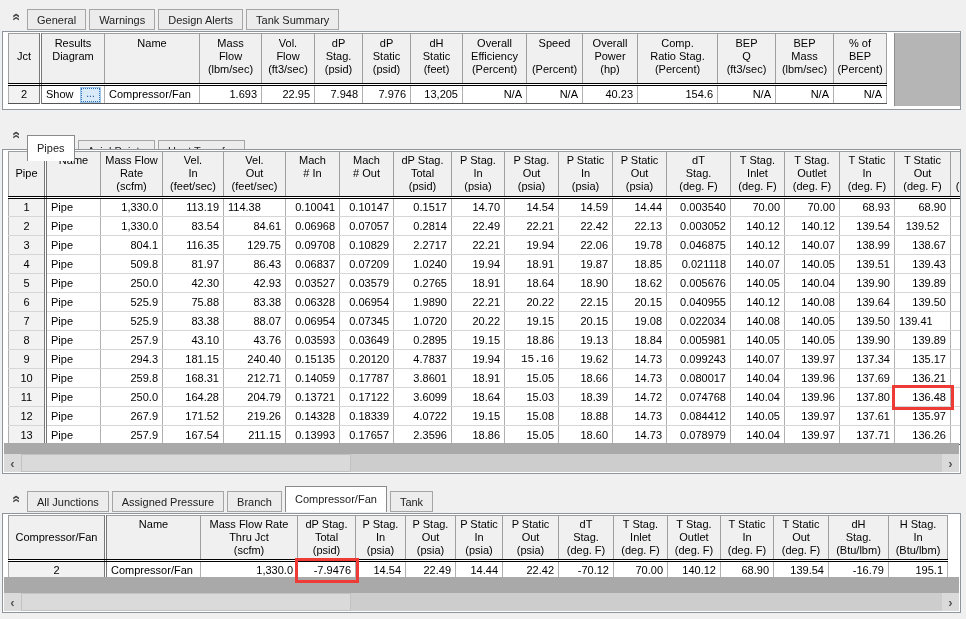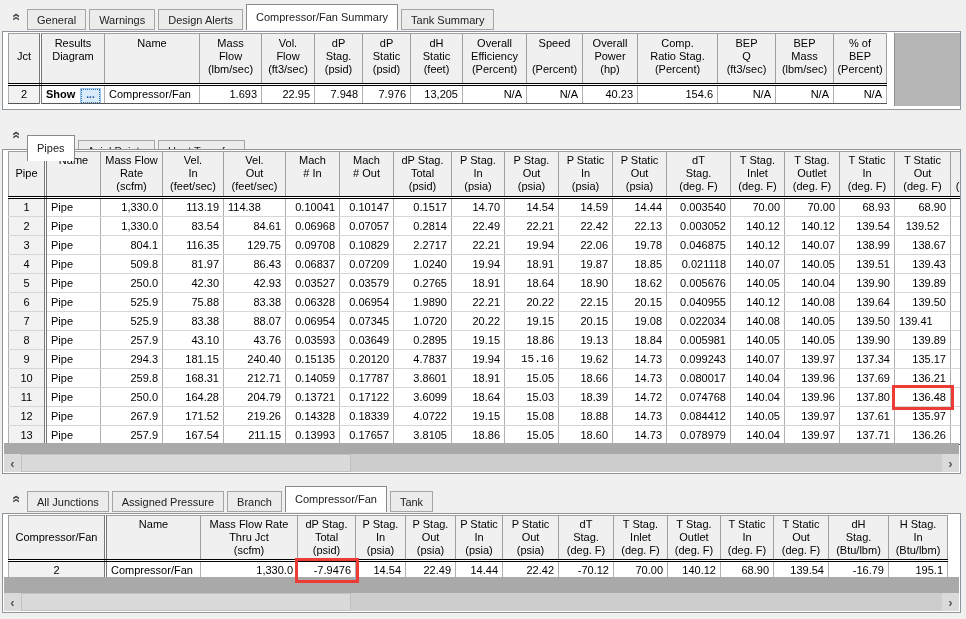--- a/index.html
+++ b/index.html
@@ -37,21 +37,21 @@
   .panel-0 .grid thead th { height:51px; padding-top:3px; }
   .panel-2 .grid thead th { height:45px; }
   .grid td { height:19px; line-height:17px; padding:0 4px;
     border-bottom:1px solid #d6d6d6; }
   .grid tbody tr:last-child td { border-bottom:1px solid #555; }
   .grid th:first-child, .grid td:first-child { border-right:3px double #777; }
   .grid td:first-child { background:#f2f2f2; }
   .grid td.hl { outline:3px solid var(--red,#ee3b36); outline-offset:0;
     position:relative; z-index:2; }
   
-  .showcell { display:flex; align-items:flex-end; justify-content:space-between;font-weight:bold; }
+  .showcell { display:flex; align-items:center; justify-content:space-between; }
   .ellipsis-btn { display:inline-block; width:19px; height:14px; margin-left:4px;
     background:#d9eafb; border:1px dotted #2f6fb5; outline:1px solid #9dc5e8;
     color:#1c4f8a; font-size:10px; line-height:10px; text-align:center;
     cursor:pointer; }
   
   .grid-filler { position:absolute; right:0; top:1px; background:var(--filler,#b5b5b5);
     border-left:1px solid #8f8f8f; }
   .empty-strip { position:absolute; left:1px; right:1px;
     background:var(--emptybg,#a9a9a9); }
   
@@ -67,21 +67,20 @@
 </head>
 <body>
 
 <div class="collapse" style="top:8px">
   <span>»</span>
 </div>
 <div class="tabstrip" style="top:2px">
     <div class="tab">General</div>
     <div class="tab">Warnings</div>
     <div class="tab">Design Alerts</div>
-    <div class="tab active">Compressor/Fan Summary</div>
     <div class="tab">Tank Summary</div>
   </div>
 <div class="container panel-0" style="top:31px;height:79px">
   <div class="grid-area">
     <table class="grid" style="width: 878px;">
       <thead>
           <tr>
             <th style="width: 32px;">
 Jct</th>
             <th style="width: 64px;">Results
@@ -460,21 +459,21 @@
             <td style="text-align: left;"></td>
           </tr>
           <tr>
             <td style="text-align: center;">13</td>
             <td style="text-align: left;">Pipe</td>
             <td style="text-align: right;">257.9</td>
             <td style="text-align: right;">167.54</td>
             <td style="text-align: right;">211.15</td>
             <td style="text-align: right;">0.13993</td>
             <td style="text-align: right;">0.17657</td>
-            <td style="text-align: right;">3.8105</td>
+            <td style="text-align: right;">2.3596</td>
             <td style="text-align: right;">18.86</td>
             <td style="text-align: right;">15.05</td>
             <td style="text-align: right;">18.60</td>
             <td style="text-align: right;">14.73</td>
             <td style="text-align: right;">0.078979</td>
             <td style="text-align: right;">140.04</td>
             <td style="text-align: right;">139.97</td>
             <td style="text-align: right;">137.71</td>
             <td style="text-align: right;">136.26</td>
             <td style="text-align: left;"></td>

